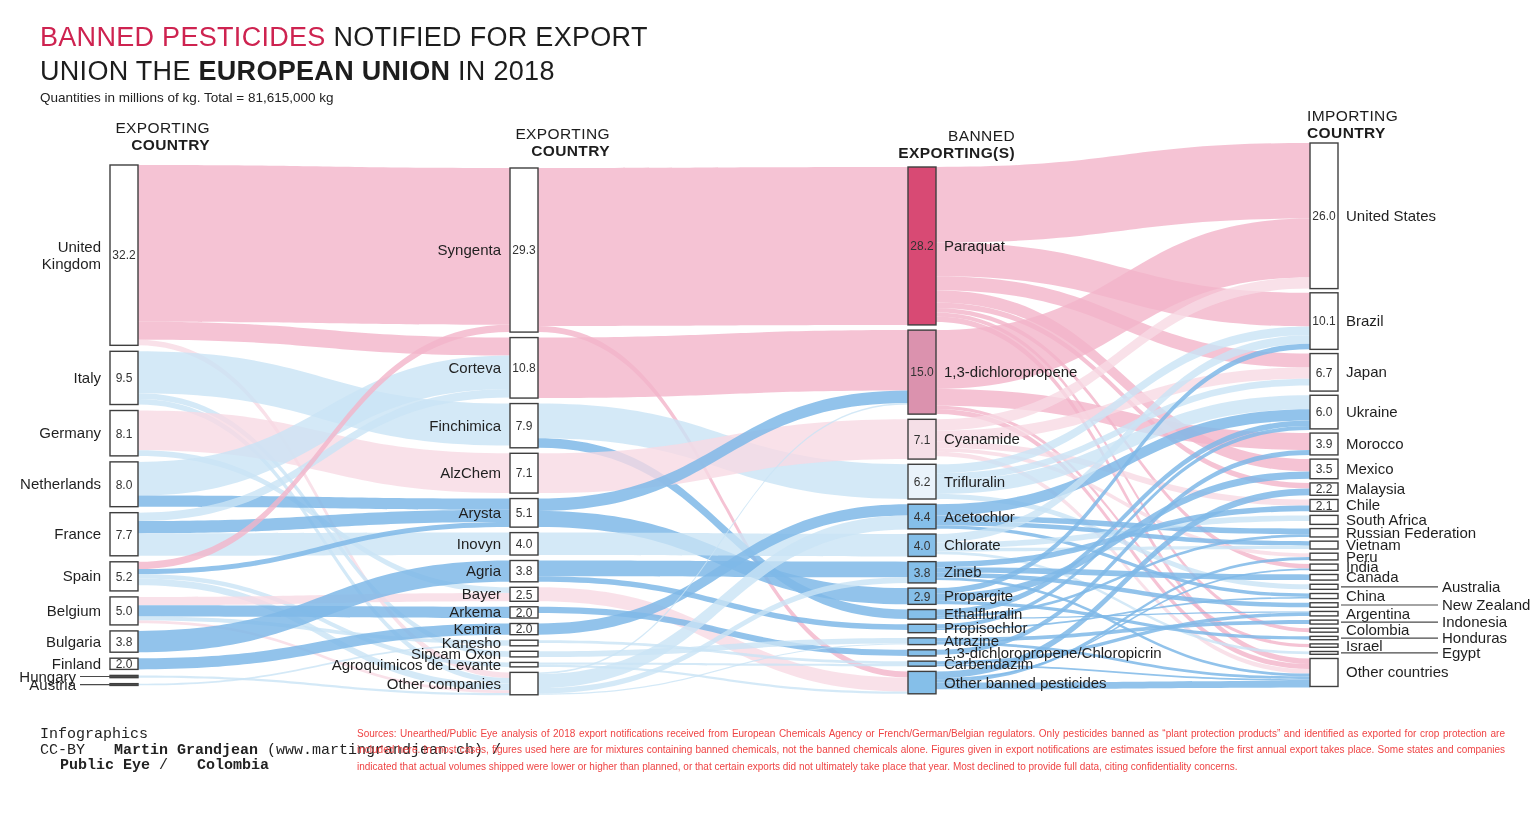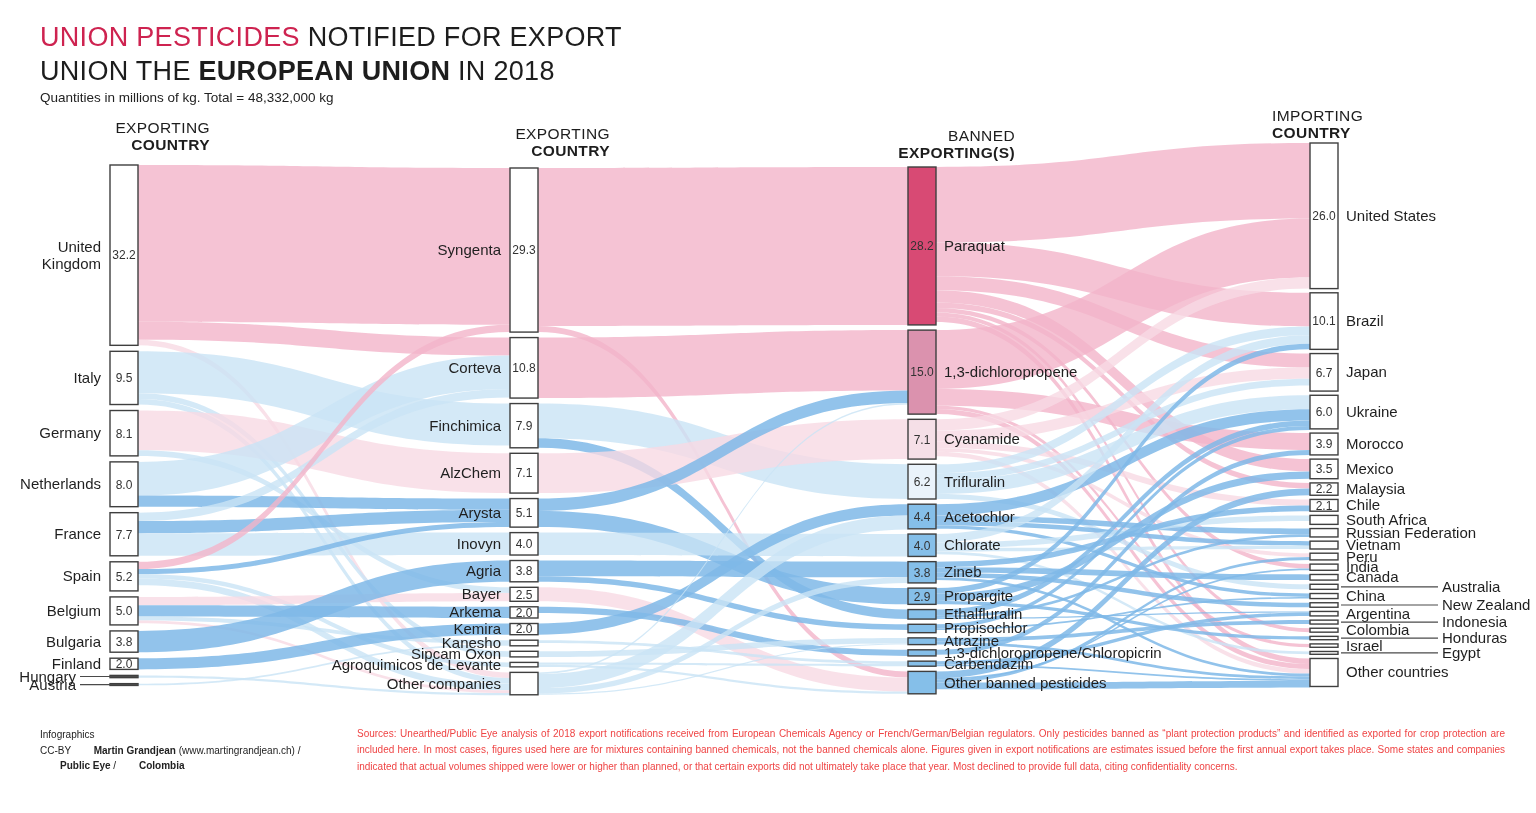--- a/index.html
+++ b/index.html
@@ -4,40 +4,40 @@
 <style>
   html,body{margin:0;padding:0;background:#fff;}
   .canvas{position:relative;width:1536px;height:813px;background:#fff;overflow:hidden;
           font-family:"Liberation Sans","DejaVu Sans",sans-serif;color:#1d1d1d;}
   .title{position:absolute;left:40px;top:20px;font-size:27px;line-height:34px;letter-spacing:.3px;color:#1d1d1d;}
   .title .red{color:#CE2350;}
   .title b{font-weight:bold;}
   .subtitle{position:absolute;left:40px;top:90px;font-size:13.5px;color:#222;}
   .colhead{position:absolute;font-size:15.5px;line-height:17px;letter-spacing:.4px;color:#1d1d1d;text-align:right;}
   .colhead .l2{font-weight:bold;}
-  #h4{text-align:left;}
+  #h4{text-align:left;margin-left:35px;}
   svg{position:absolute;left:0;top:0;}
-  .credits{position:absolute;left:40px;top:727px;font-size:10px;line-height:15.5px;color:#222;}
+  .credits{position:absolute;left:40px;top:727px;font-size:15px;line-height:15.5px;color:#222;font-family:Liberation Mono, monospace;}
   .credits b{font-weight:bold;margin-left:20px;}
   .sources{position:absolute;left:357px;top:726px;width:1148px;font-size:10px;line-height:16.4px;
            color:#ef4444;text-align:justify;}
   .nodelabel{font-size:15px;fill:#1f1f1f;}
   .valuelabel{font-size:12px;fill:#333;}
 </style>
 </head>
 <body>
 
 <div class="canvas">
 
   <div class="title">
-    <span class="red">UNION PESTICIDES</span><span> NOTIFIED FOR EXPORT</span><br>
+    <span class="red">BANNED PESTICIDES</span><span> NOTIFIED FOR EXPORT</span><br>
     <span>UNION THE </span><b>EUROPEAN UNION</b><span> IN 2018</span>
   </div>
 
-  <div class="subtitle">Quantities in millions of kg. Total = 48,332,000 kg</div>
+  <div class="subtitle">Quantities in millions of kg. Total = 81,615,000 kg</div>
 
   <div id="h1" class="colhead" style="left:40px;top:119px;width:170px;">
     <span>EXPORTING</span><br>
     <span class="l2">COUNTRY</span>
   </div>
   <div id="h2" class="colhead" style="left:440px;top:125px;width:170px;">
     <span>EXPORTING</span><br>
     <span class="l2">COUNTRY</span>
   </div>
   <div id="h3" class="colhead" style="left:830px;top:127px;width:185px;">

